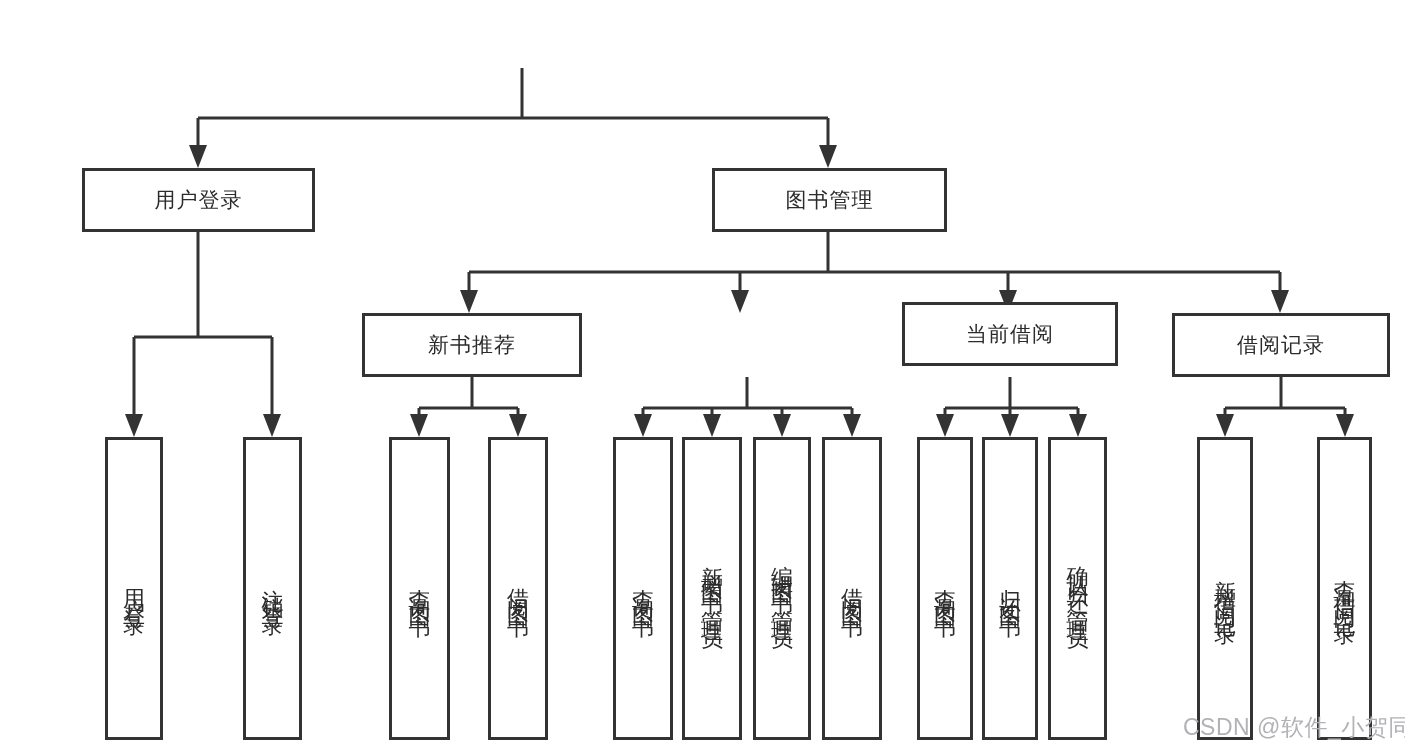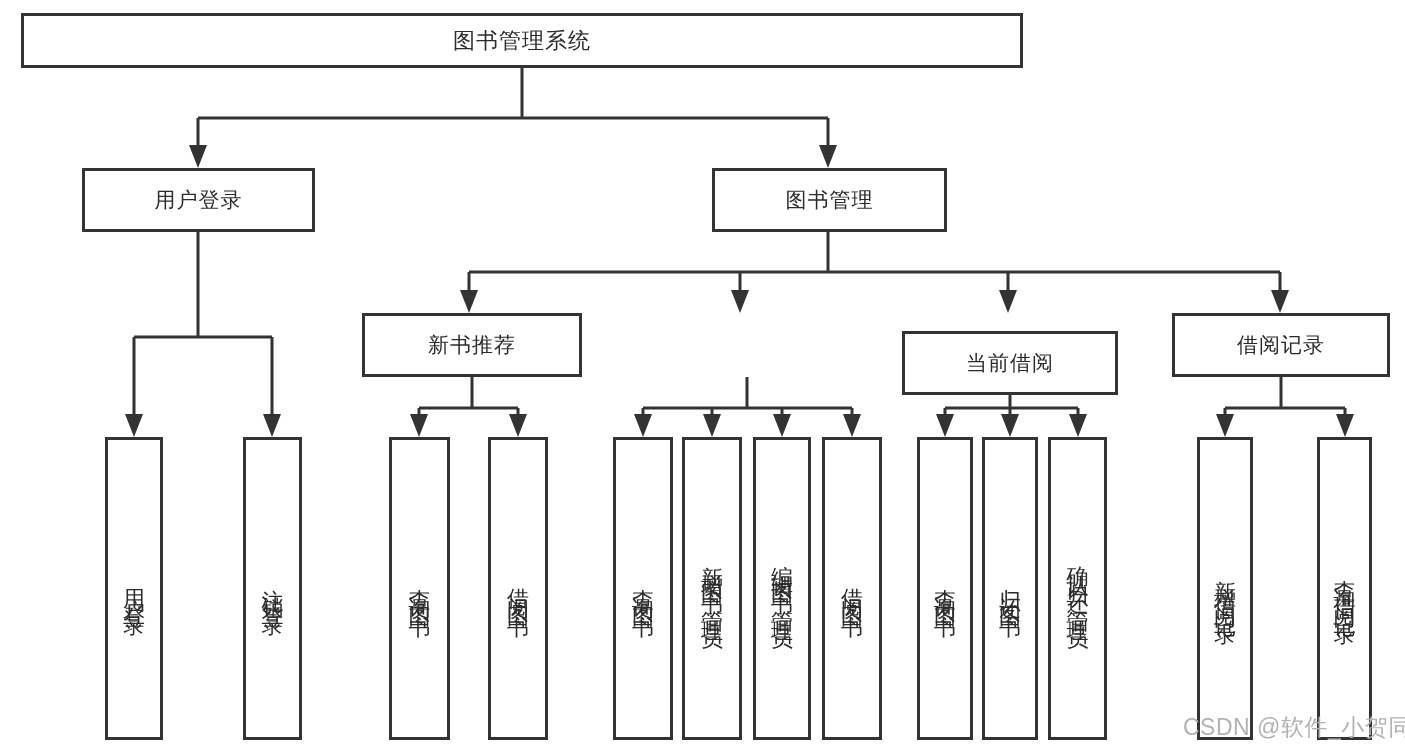--- a/index.html
+++ b/index.html
@@ -76,27 +76,26 @@
              M460,290 L478,290 L469,313 Z M731,290 L749,290 L740,313 Z
              M999,290 L1017,290 L1008,313 Z M1271,290 L1289,290 L1280,313 Z
              M410,414 L428,414 L419,437 Z M509,414 L527,414 L518,437 Z
              M634,414 L652,414 L643,437 Z M703,414 L721,414 L712,437 Z
              M773,414 L791,414 L782,437 Z M843,414 L861,414 L852,437 Z
              M936,414 L954,414 L945,437 Z M1001,414 L1019,414 L1010,437 Z
              M1069,414 L1087,414 L1078,437 Z M1216,414 L1234,414 L1225,437 Z
              M1336,414 L1354,414 L1345,437 Z" fill="#333333" stroke="none"></path>
   </svg>
 
-  <div class="node hbox root-box" style="left:21px; top:13px; width:1002px; height:55px;">图书管理系统</div>
 
   <div class="node hbox" style="left:82px; top:168px; width:233px; height:64px;">用户登录</div>
   <div class="node hbox" style="left:712px; top:168px; width:235px; height:64px;">图书管理</div>
 
   <div class="node hbox" style="left:362px; top:313px; width:220px; height:64px;">新书推荐</div>
-  <div class="node hbox" style="left:902px; top:331px; width:216px; height:64px;">当前借阅</div>
+  <div class="node hbox" style="left:902px; top:302px; width:216px; height:64px;">当前借阅</div>
   <div class="node hbox" style="left:1172px; top:313px; width:218px; height:64px;">借阅记录</div>
 
   <div class="node vbox" style="left:105px; top:437px; width:58px; height:303px;">
     <span>用户登录</span>
   </div>
   <div class="node vbox" style="left:243px; top:437px; width:59px; height:303px;">
     <span>注销登录</span>
   </div>
 
   <div class="node vbox" style="left:389px; top:437px; width:61px; height:303px;">

